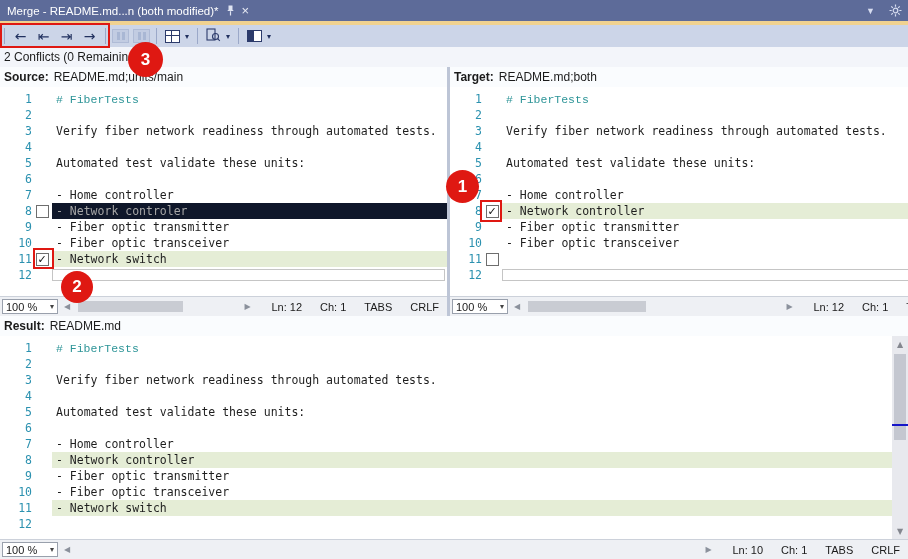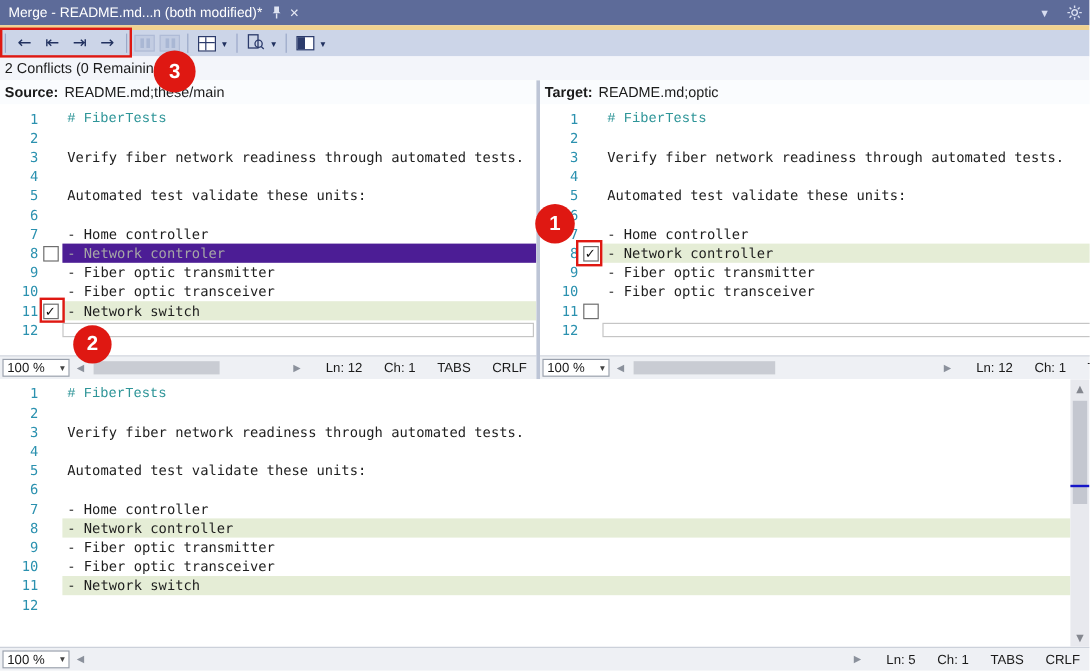--- a/index.html
+++ b/index.html
@@ -46,21 +46,21 @@
   .row{height:16px;display:flex;align-items:center;}
   .pane-target .row{margin-right:15px;}
   .pane-result .row{margin-right:16px;}
   .num{width:32px;flex:none;text-align:right;color:#2b91af;font-size:11.5px;}
   .cbcell,.cbspacer{width:20px;flex:none;display:flex;justify-content:center;align-items:center;}
   .checkbox{width:13px;height:13px;box-sizing:border-box;border:1px solid #6e6e6e;background:#fff;display:flex;align-items:center;justify-content:center;font-size:11px;color:#111;line-height:1;font-family:"DejaVu Sans",sans-serif;}
   .body{flex:1;height:16px;display:flex;align-items:center;padding-left:4px;box-sizing:border-box;min-width:0;}
   .code-text{white-space:pre;color:#1e1e1e;}
   .kind-heading .code-text{color:#2e9598;font-family:Liberation Mono, monospace;}
   .kind-removed .code-text{color:#a6a6a6;}
-  .body.kind-removed{background:#4c1d95;}
+  .body.kind-removed{background:#0f172a;}
   .body.kind-added{background:#e5edd6;}
   .body.kind-empty{height:12px;border:1px solid #c5c5c5;background:#fff;padding:0;margin-right:2px;}
 
   
   .vscroll{position:absolute;top:0;right:0;bottom:0;background:#e8e9ee;z-index:3;}
   .vscroll.w15{width:15px;}
   .vscroll.w16{width:16px;}
   .vs-arrow{position:absolute;left:0;right:0;text-align:center;font-family:"DejaVu Sans",sans-serif;font-size:8px;color:#84878f;}
   .vs-arrow.up{top:4px;}
   .vs-arrow.down{bottom:3px;}
@@ -163,21 +163,21 @@
   </button>
 </div>
 
 <div class="abs conflictsbar">
   <span>2 Conflicts (0 Remaining)</span>
 </div>
 
 <div class="abs pane pane-source">
   <div class="pane-header">
     <b>Source:</b>
-    <span>README.md;these/main</span>
+    <span>README.md;units/main</span>
   </div>
   <div class="editor">
       <div class="row kind-heading">
         <span class="num">1</span>
         <span class="cbcell"></span>
         <span class="body kind-heading">
           <span class="code-text"># FiberTests</span>
         </span>
       </div>
       <div class="row kind-blank">
@@ -269,21 +269,21 @@
     <span class="sfield">TABS</span>
     <span class="sfield last">CRLF</span>
   </div>
 </div>
 
 <div class="abs splitter"></div>
 
 <div class="abs pane pane-target">
   <div class="pane-header">
     <b>Target:</b>
-    <span>README.md;optic</span>
+    <span>README.md;both</span>
   </div>
   <div class="editor">
     <div class="vscroll w15">
       <div class="vs-marker t-marker"></div>
       <span class="vs-arrow up">▲</span>
       <div class="vs-thumb t-thumb"></div>
       <span class="vs-arrow down">▼</span>
     </div>
   <div class="row kind-heading">
         <span class="num">1</span>
@@ -374,20 +374,24 @@
       </div>
     <span class="hs-arrow">▶</span>
     <span class="sfield">Ln: 12</span>
     <span class="sfield">Ch: 1</span>
     <span class="sfield">TABS</span>
     <span class="sfield last">CRLF</span>
   </div>
 </div>
 
 <div class="abs pane pane-result">
+  <div class="pane-header">
+    <b>Result:</b>
+    <span>README.md</span>
+  </div>
   <div class="editor">
     <div class="vscroll w16">
       <span class="vs-arrow up">▲</span>
       <div class="vs-thumb r-thumb"></div>
       <div class="vs-marker r-marker"></div>
       <span class="vs-arrow down">▼</span>
     </div>
   <div class="row kind-heading">
         <span class="num">1</span>
         <span class="cbspacer"></span>
@@ -468,21 +472,21 @@
 </div>
 
 <div class="abs statusbar bottom-status">
   <div class="zoombox">
     <span>100 %</span>
     <span class="dd">▾</span>
   </div>
   <span class="hs-arrow">◀</span>
   <div class="hs-track"></div>
   <span class="hs-arrow">▶</span>
-  <span class="sfield">Ln: 5</span>
+  <span class="sfield">Ln: 10</span>
   <span class="sfield">Ch: 1</span>
   <span class="sfield">TABS</span>
   <span class="sfield last">CRLF</span>
 </div>
 
 <div class="abs ann ann-box" id="ann-accept"></div>
 <div class="abs ann ann-box" id="ann-cb-src"></div>
 <div class="abs ann ann-box" id="ann-cb-tgt"></div>
 <div class="abs ann callout" id="callout-1">1</div>
 <div class="abs ann callout" id="callout-2">2</div>

